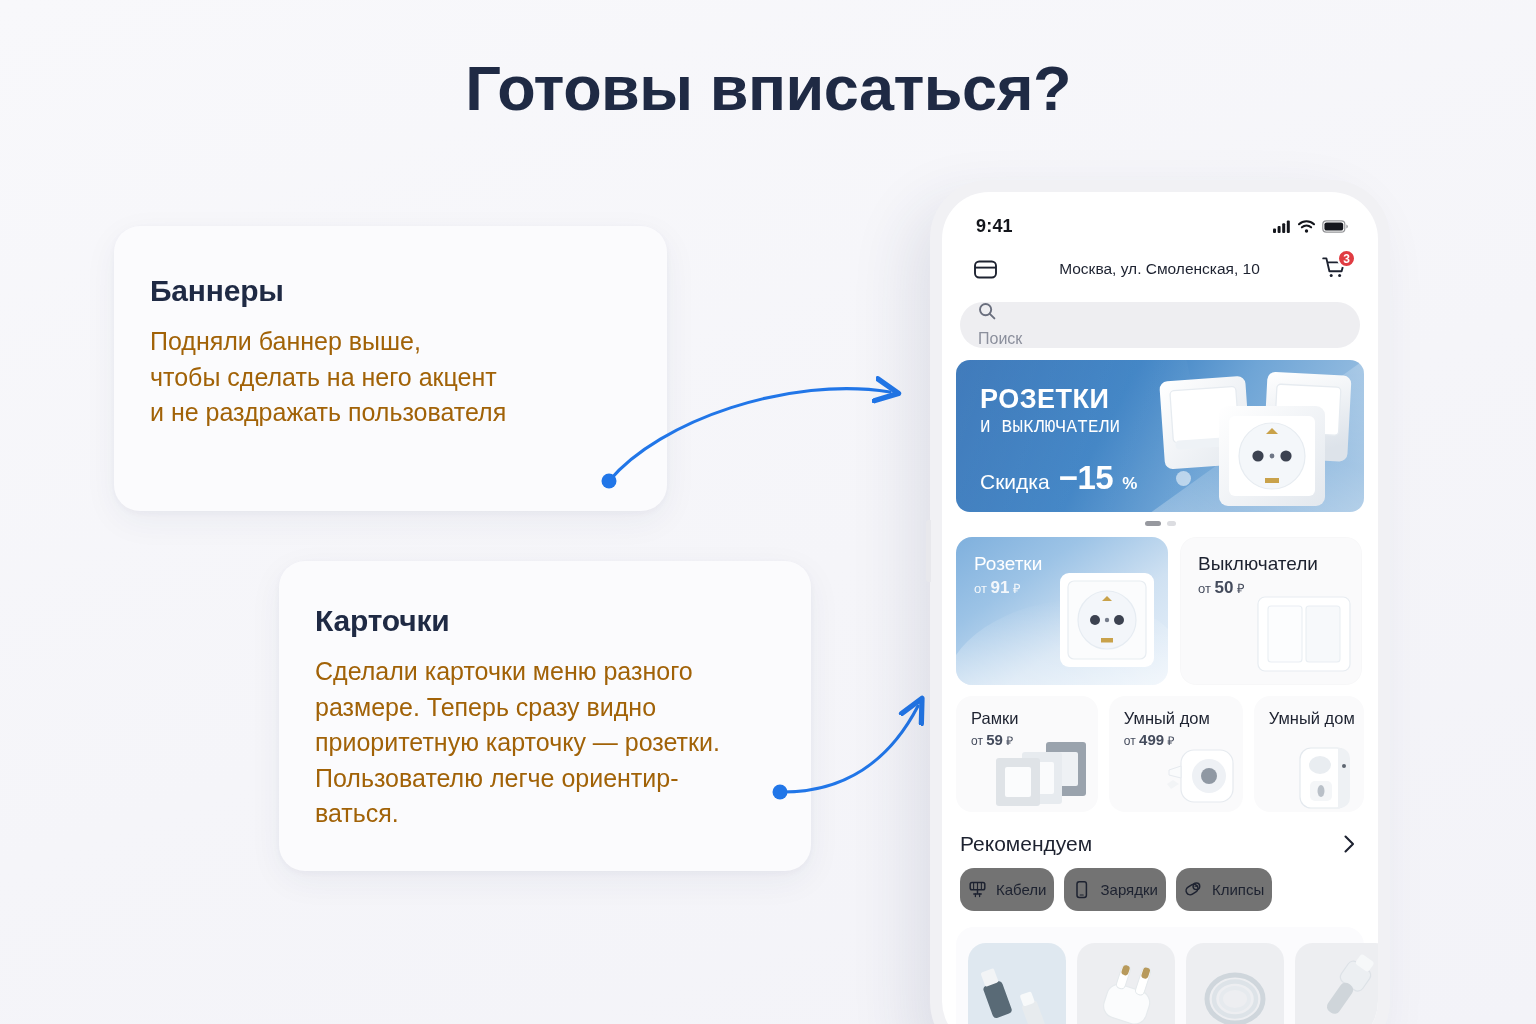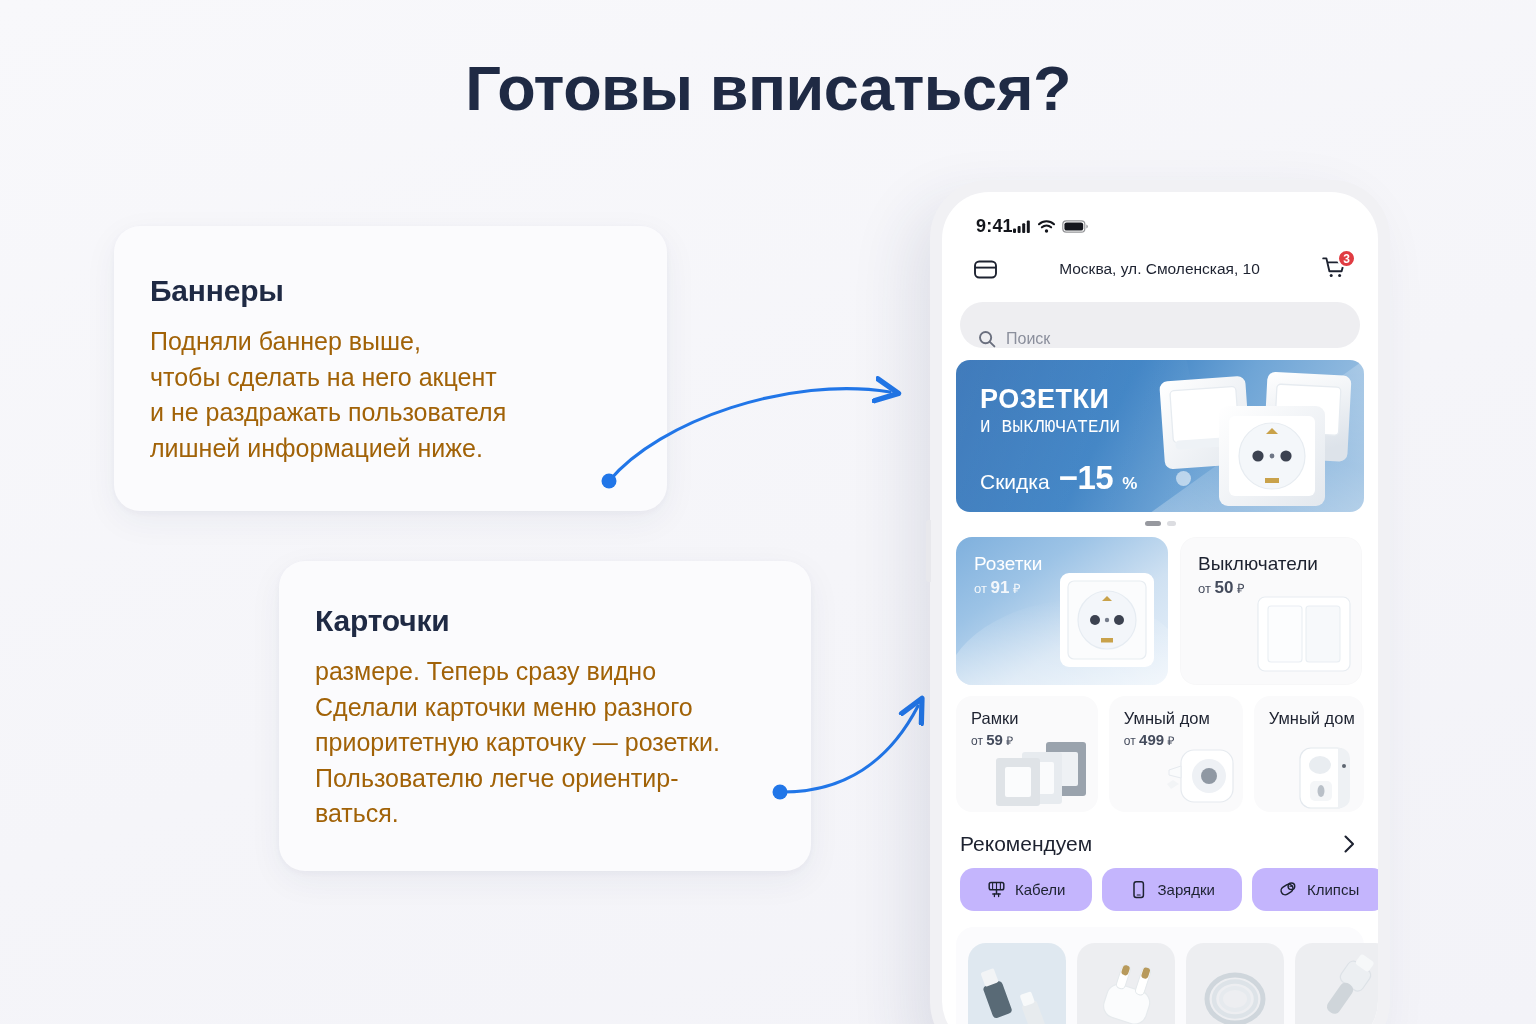--- a/index.html
+++ b/index.html
@@ -49,21 +49,21 @@
     position: absolute; left: -4px; top: 340px; width: 5px; height: 62px;
     background: #e8e8ec; border-radius: 3px 0 0 3px;
   }
   .screen {
     position: relative; width: 100%; height: 100%;
     background: #ffffff; border-radius: 47px; overflow: hidden;
   }
 
   
   .statusbar {
-    display: flex; align-items: center; justify-content: flex-start;
+    display: flex; align-items: center; justify-content: space-between;
     padding: 20px 30px 0 34px; height: 48px;
   }
   .status-time { font-size: 18px; font-weight: 600; color: #14161c; letter-spacing: .2px; }
   .status-icons { display: flex; align-items: center; gap: 7px; }
 
   
   .app-header {
     display: flex; align-items: center; justify-content: space-between;
     padding: 8px 28px 0 30px; height: 50px;
   }
@@ -73,21 +73,21 @@
     position: absolute; right: -6px; top: -5px;
     min-width: 19px; height: 19px; border-radius: 10px;
     background: #e03c42; color: #fff; font-size: 12px; font-weight: 700;
     display: flex; align-items: center; justify-content: center;
     border: 2px solid #fff; padding: 0 4px;
   }
 
   
   .search {
     margin: 12px 18px 12px 18px; height: 46px; border-radius: 23px;
-    background: #eeeef1; display: flex; align-items: flex-end; gap: 10px; padding: 0 18px;
+    background: #eeeef1; display: flex; align-items: flex-start; gap: 10px; padding: 0 18px; flex-direction: column;
   }
   .search-ph { font-size: 16px; color: #8b8f9c; }
 
   
   .banner {
     position: relative; margin: 12px 14px 0 14px; height: 152px;
     border-radius: 14px; overflow: hidden;
     background: linear-gradient(118deg,#2f6fb5 0%, #3d82c4 38%, #6fa5d6 62%, #a9c9e6 100%);
   }
   .banner-shine {
@@ -150,22 +150,22 @@
   .cat-sm .cat-price b { font-size: 15px; }
 
   
   .rec-head {
     display: flex; align-items: center; justify-content: space-between;
     margin: 20px 18px 0 18px;
   }
   .rec-title { font-size: 21px; font-weight: 500; color: #1d2230; }
   .chips { display: flex; gap: 10px; margin: 12px 0 0 18px; }
   .chip {
-    height: 43px; border-radius: 14px; background: #c4b5fd;
-    display: flex; align-items: center; gap: 9px; padding: 0 27px;
+    height: 43px; border-radius: 14px; background: #737373;
+    display: flex; align-items: center; gap: 9px; padding: 0 8px;
     font-size: 15px; color: #1d2230; white-space: nowrap;
   }
 
   
   .bottom-sheet {
     margin: 16px 14px 0 14px; border-radius: 18px 18px 0 0;
     background: #fbfbfd; padding: 16px 12px 0 12px;
     display: flex; gap: 11px;
   }
   .prod-tile {
@@ -182,29 +182,28 @@
 <div class="stage">
 
   <div class="page-title">Готовы вписаться?</div>
 
   <div class="callout" id="callout-banners">
     <div class="callout-title">Баннеры</div>
     <div class="callout-body">
       <div>Подняли баннер выше,</div>
       <div>чтобы сделать на него акцент</div>
       <div>и не раздражать пользователя</div>
-      <div>лишней информацией ниже.</div>
     </div>
   </div>
 
   <div class="callout" id="callout-cards">
     <div class="callout-title">Карточки</div>
     <div class="callout-body">
+      <div>Сделали карточки меню разного</div>
       <div>размере. Теперь сразу видно</div>
-      <div>Сделали карточки меню разного</div>
       <div>приоритетную карточку — розетки.</div>
       <div>Пользователю легче ориентир-</div>
       <div>ваться.</div>
     </div>
   </div>
 
   <svg class="arrows" width="1536" height="1024" viewBox="0 0 1536 1024">
     <defs>
       <marker id="ah" markerWidth="9" markerHeight="9" refX="5.2" refY="4.5" orient="auto">
         <path d="M0.6,0.9 L8,4.5 L0.6,8.1" fill="none" stroke="#2176e8" stroke-width="1.7" stroke-linecap="round" stroke-linejoin="round"></path>

